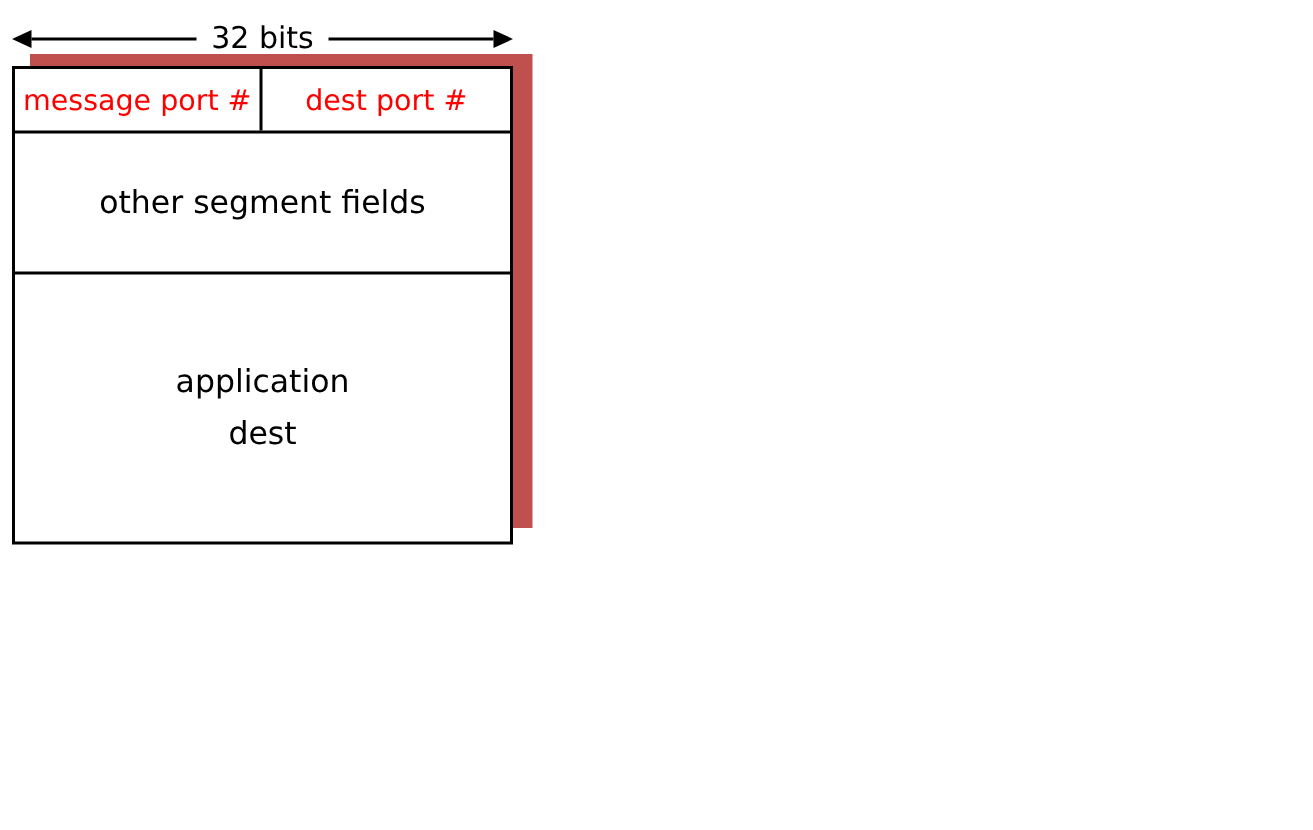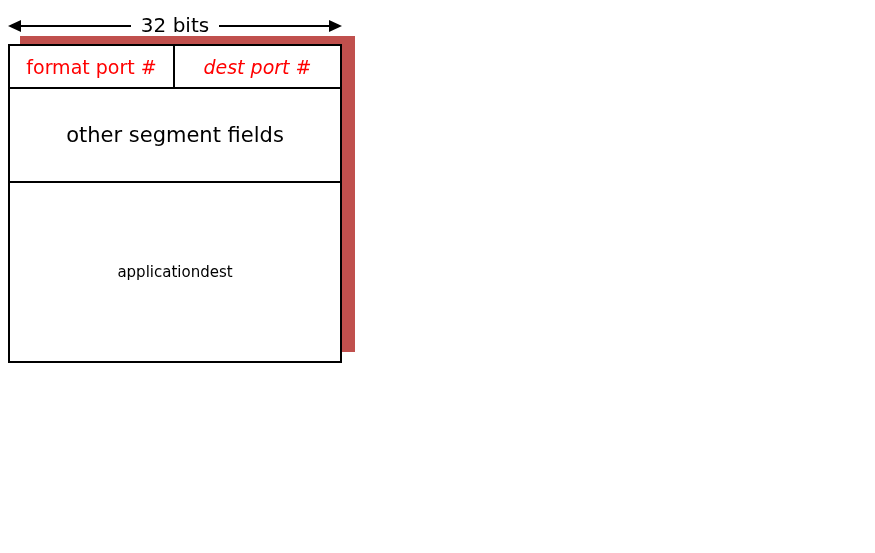--- a/index.html
+++ b/index.html
@@ -49,32 +49,32 @@
     display: flex;
     border-bottom: 2px solid #000;
   }
   .cell {
     display: flex; align-items: center; justify-content: center;
     font-size: 19px;
     color: #FF0000;
     white-space: nowrap;
   }
   .cell-source { width: 165px; border-right: 2px solid #000; }
-  .cell-dest { flex: 1; font-style: italic; }
+  .cell-dest { flex: 1; }
   .row-other {
     height: 94px; min-height: 94px;
     display: flex; align-items: center; justify-content: center;
     font-size: 21px;
     border-bottom: 2px solid #000;
   }
   .row-appdata {
     flex: 1;
-    display: flex; flex-direction: row;
+    display: flex; flex-direction: column;
     align-items: center; justify-content: center;
-    font-size: 15px;
+    font-size: 21px;
     line-height: 35px;
   }
 
   
   .caption {
     position: absolute; left: 34px; top: 394px;
     font-size: 23px;
     white-space: nowrap;
   }
 </style>
@@ -88,21 +88,21 @@
     <span class="arrow-seg"></span>
     <span class="bits-label">32 bits</span>
     <span class="arrow-seg"></span>
     <span class="head head-right"></span>
   </div>
 
   <div class="shadow-rect"></div>
 
   <div class="segment-box">
     <div class="row-ports">
-      <div class="cell cell-source">format port #</div>
+      <div class="cell cell-source">message port #</div>
       <div class="cell cell-dest">dest port #</div>
     </div>
     <div class="row-other">other segment fields</div>
     <div class="row-appdata">
       <span>application</span>
       <span>dest</span>
     </div>
   </div>
 
 

